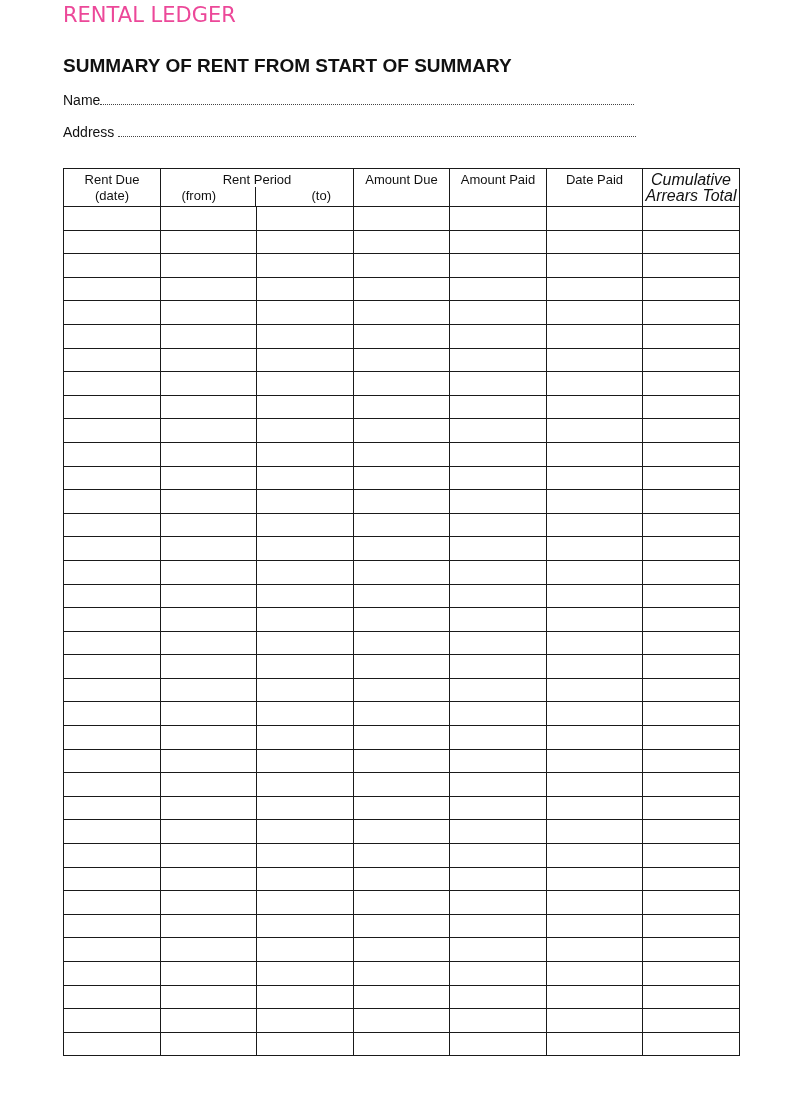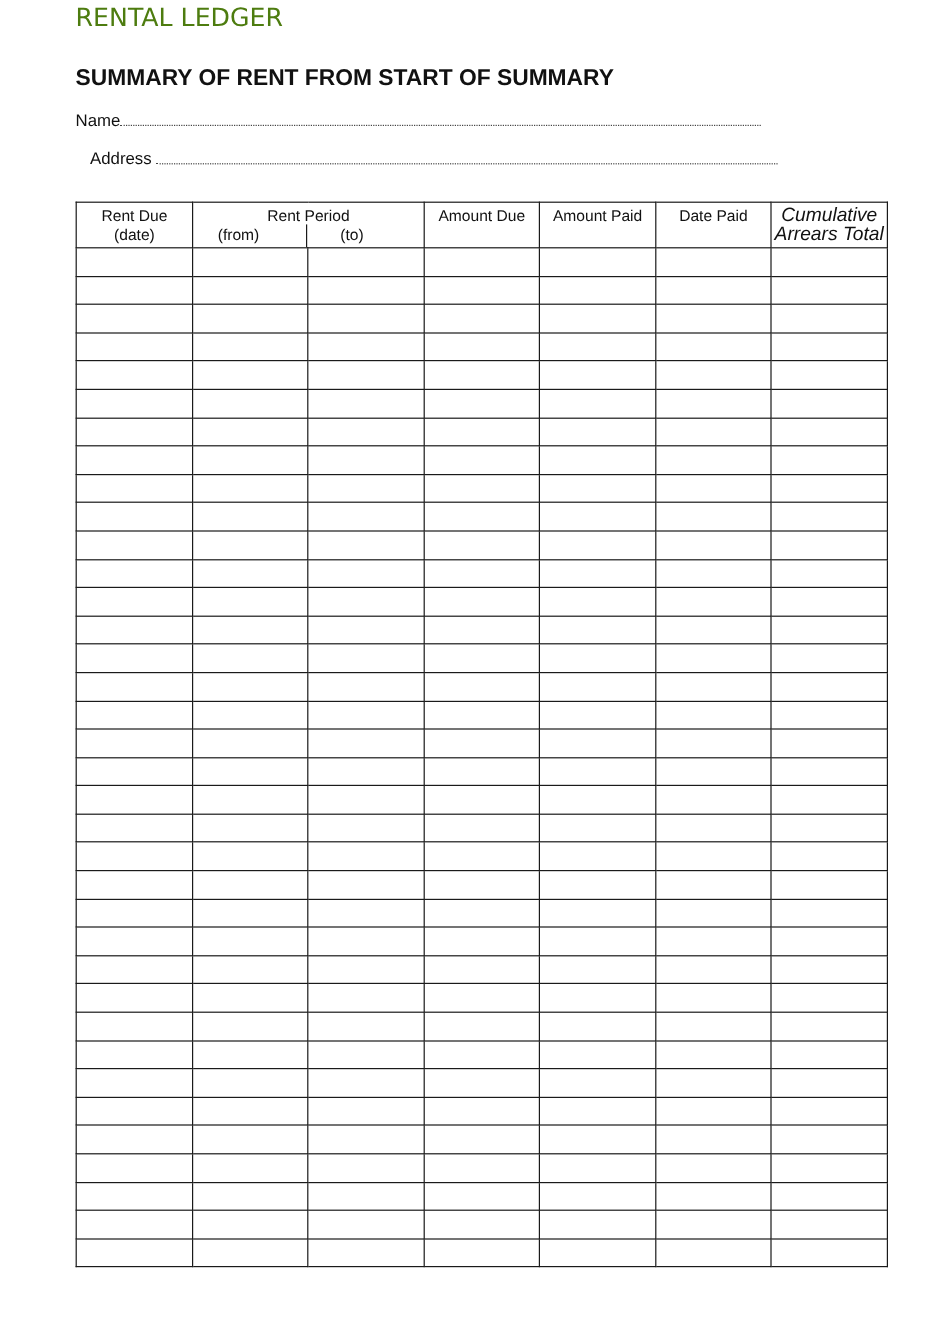--- a/index.html
+++ b/index.html
@@ -1,55 +1,55 @@
 <!DOCTYPE html>
 <html><head>
   <meta charset="utf-8">
   <style>
     html, body { margin: 0; padding: 0; background: #ffffff; }
     body { width: 790px; height: 1116px; position: relative; overflow: hidden; color: #000; }
     .title {
       position: absolute; left: 63px; top: 3px;
       font-family: "DejaVu Sans", sans-serif; font-size: 21px; font-weight: normal;
-      letter-spacing: 0px; color: #4d7c0f;
+      letter-spacing: 0px; color: #ec4899;
     }
     .subtitle {
       position: absolute; left: 63px; top: 55px;
       font-family: "Liberation Sans", sans-serif; font-size: 19px; font-weight: bold; color: #111;
     }
     .field {
       position: absolute; left: 63px;
       font-family: "Liberation Sans", sans-serif; font-size: 14px; color: #111;
       white-space: nowrap;
       text-align: right;
     }
     .field .dots {
       display: inline-block; vertical-align: baseline;
       border-bottom: 1.5px dotted #444; height: 10px;
     }
     .field-name { top: 92px; }
-    .field-address { top: 124px; margin-left: 12px; }
+    .field-address { top: 124px; }
     table.ledger {
       position: absolute; left: 63px; top: 168px;
       border-collapse: collapse; table-layout: fixed;
       width: 676px;
       font-family: "Liberation Sans", sans-serif; font-size: 13px; color: #111;
     }
     table.ledger td, table.ledger th {
       border: 1.5px solid #1a1a1a; padding: 0; font-weight: normal;
     }
     table.ledger th { vertical-align: top; text-align: center; line-height: 16px; padding-top: 3px; }
     .hdr-row th { height: 34px; }
     .body-row td { height: 22.6px; }
     .period-cell { position: relative; padding: 0 !important; }
     .period-title { display: block; text-align: center; padding-top: 3px; }
     .period-sub { display: flex; position: absolute; left: 0; right: 14px; bottom: 0; height: 19px; }
     .period-sub span { flex: 1; text-align: center; line-height: 18px; }
     .period-sub span.from { border-right: 1.5px solid #1a1a1a; padding-right: 18px; }
-    .period-sub span.to { padding-right: 8px; }
+    .period-sub span.to { padding-right: 8px; text-align: right; }
     .cum { font-size: 16px; line-height: 16px; font-style: italic; }
   </style>
 </head>
 <body>
 
 <div class="title">RENTAL LEDGER</div>
 <div class="subtitle">SUMMARY OF RENT FROM START OF SUMMARY</div>
 
 <div class="field field-name">
   <span>Name</span><span class="dots" style="width:534px;"><span></span></span>

